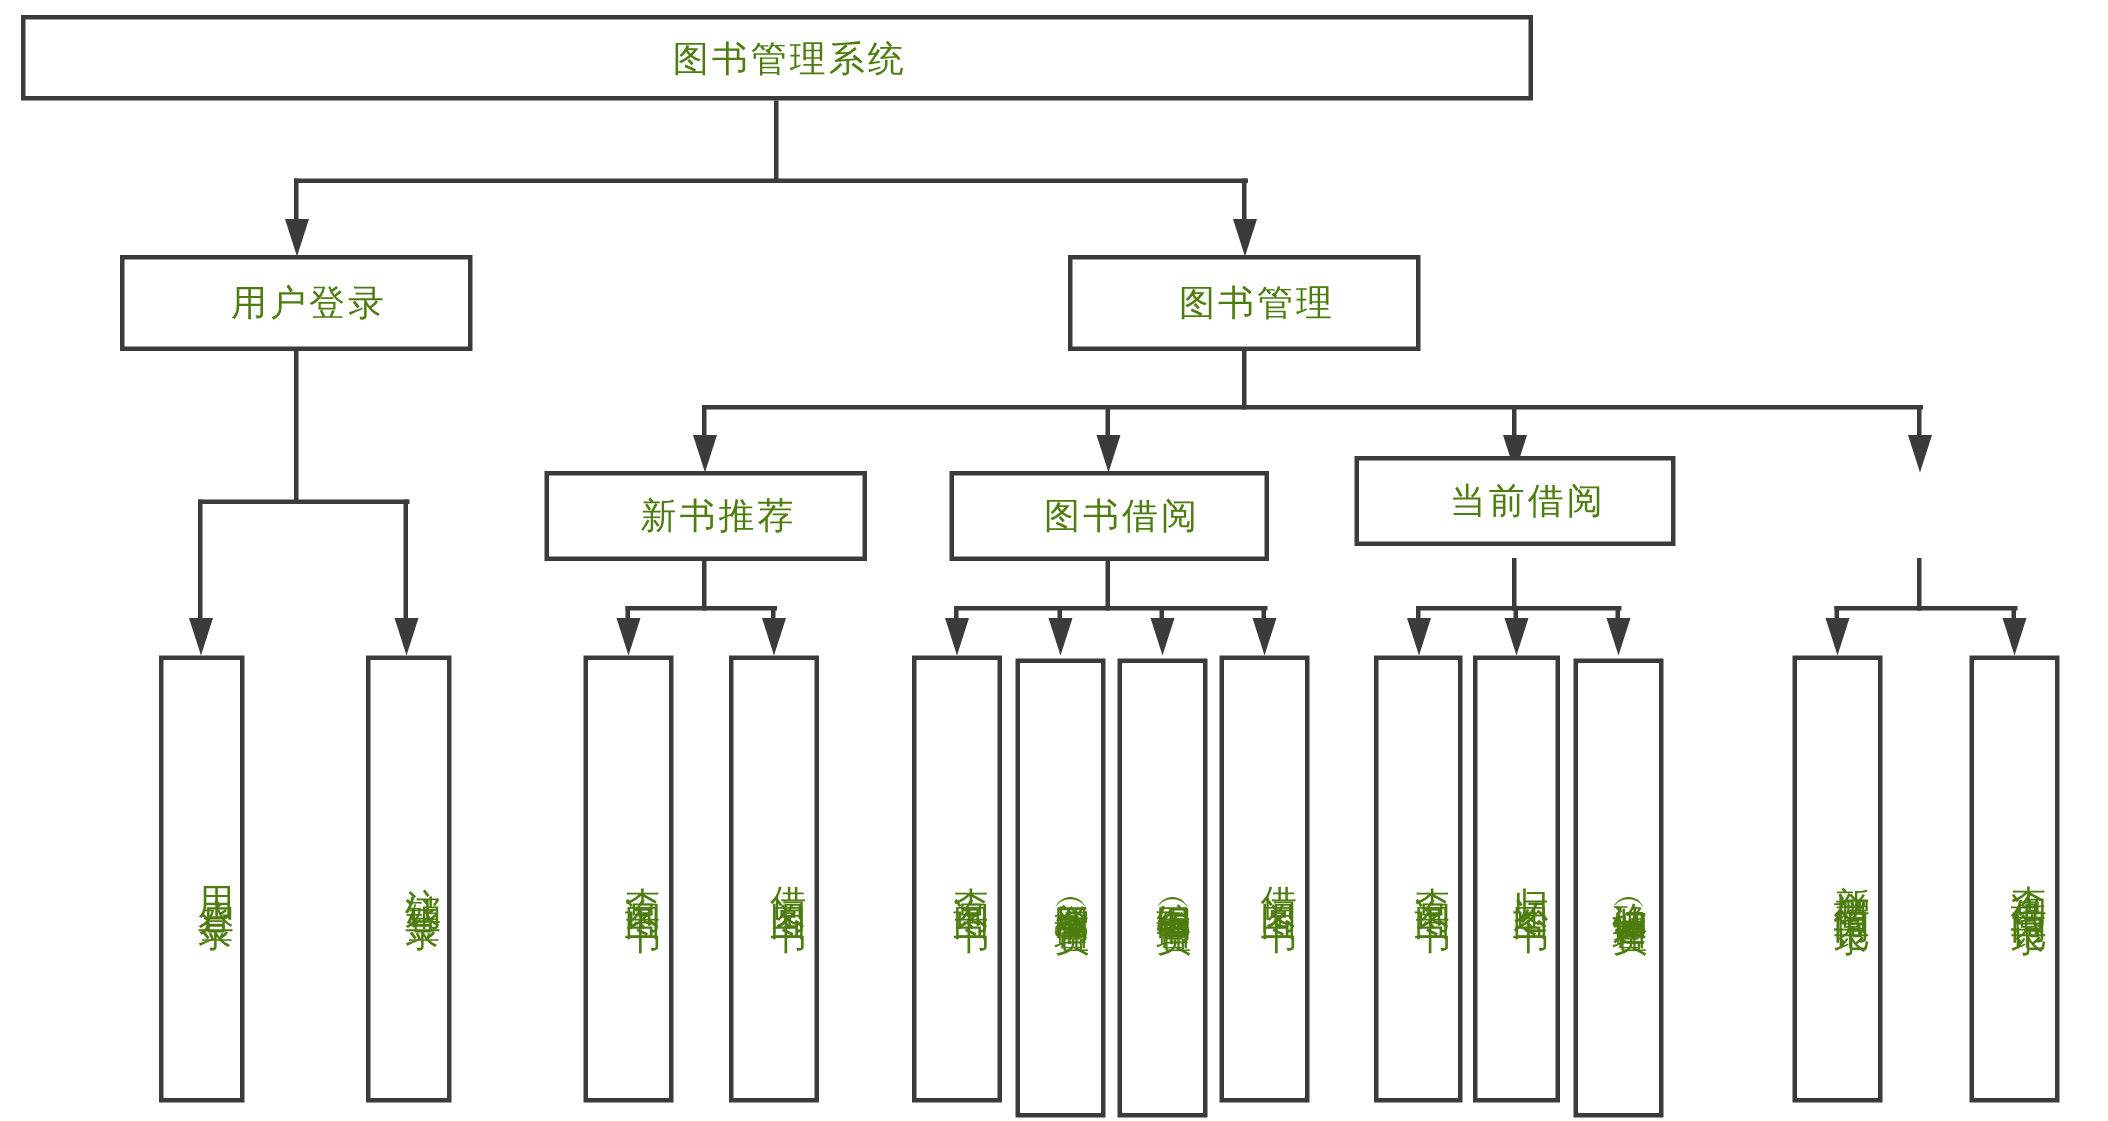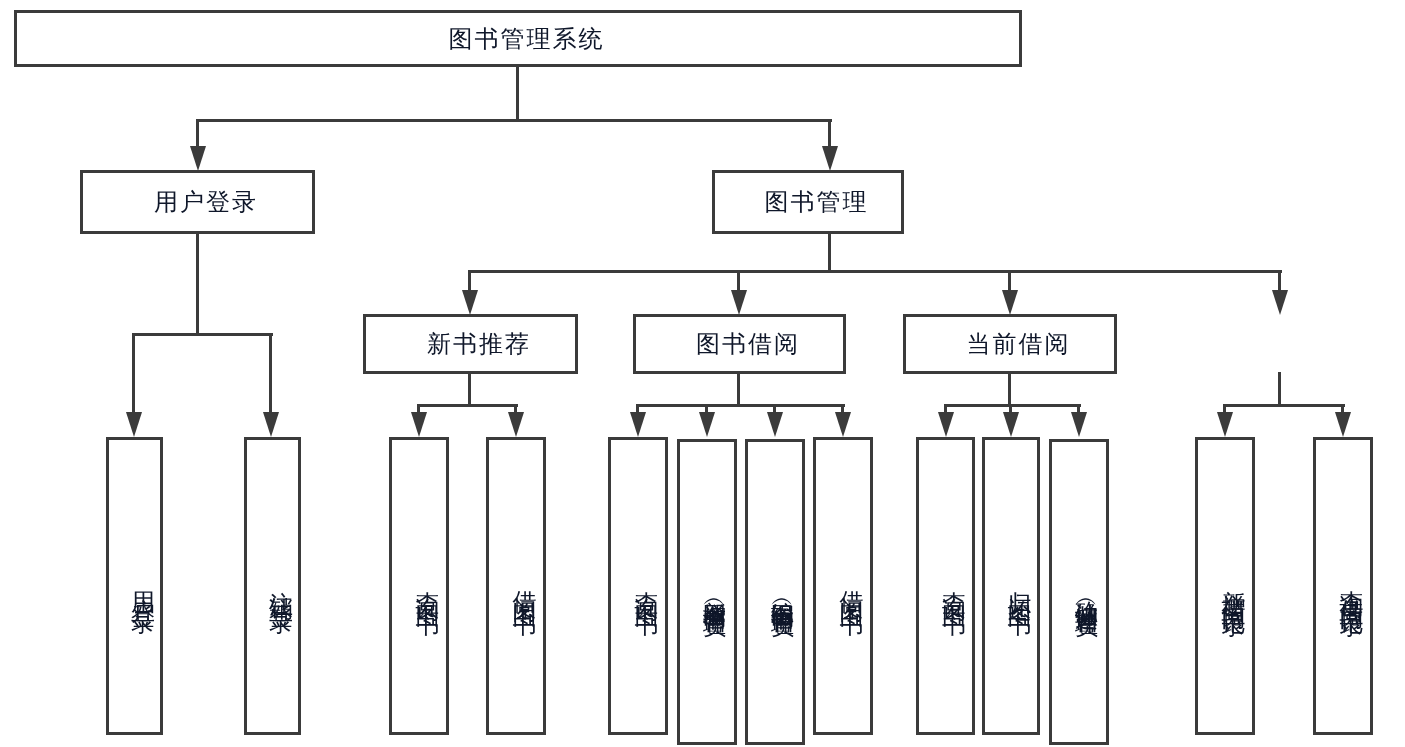--- a/index.html
+++ b/index.html
@@ -15,21 +15,21 @@
   }
 
   
   .box {
     position: absolute;
     border: 3px solid #3b3b3b;
     background: #ffffff;
     display: flex;
     align-items: center;
     justify-content: center;
-    color: #0f172a;
+    color: #4d7c0f;
     font-size: 24px;
     letter-spacing: 2px;
     z-index: 2;
     padding-left: 17px;
   }
   .box.hbox span { white-space: nowrap; }
 
   .box.vbox span {
     writing-mode: vertical-rl;
     text-orientation: mixed;
@@ -77,21 +77,21 @@
   <div class="vline" style="left:516px; top:65px; height:57px;"></div>
   <div class="hline" style="left:196px; top:119px; width:636px;"></div>
   <div class="vline" style="left:196px; top:119px; height:33px;"></div>
   <div class="arrow" style="left:190px; top:146px;"></div>
   <div class="vline" style="left:828px; top:119px; height:33px;"></div>
   <div class="arrow" style="left:822px; top:146px;"></div>
 
   <div class="box hbox" style="left:80px; top:170px; width:235px; height:64px;">
     <span>用户登录</span>
   </div>
-  <div class="box hbox" style="left:712px; top:170px; width:192px; height:64px;">
+  <div class="box hbox" style="left:712px; top:170px; width:235px; height:64px;">
     <span>图书管理</span>
   </div>
 
   <div class="vline" style="left:196px; top:232px; height:104px;"></div>
   <div class="hline" style="left:132px; top:333px; width:141px;"></div>
   <div class="vline" style="left:132px; top:333px; height:83px;"></div>
   <div class="arrow" style="left:126px; top:412px;"></div>
   <div class="vline" style="left:269px; top:333px; height:83px;"></div>
   <div class="arrow" style="left:263px; top:412px;"></div>
 
@@ -105,21 +105,21 @@
   <div class="arrow" style="left:1002px; top:290px;"></div>
   <div class="vline" style="left:1278px; top:270px; height:23px;"></div>
   <div class="arrow" style="left:1272px; top:290px;"></div>
 
   <div class="box hbox" style="left:633px; top:314px; width:213px; height:60px;">
     <span>图书借阅</span>
   </div>
   <div class="box hbox" style="left:363px; top:314px; width:215px; height:60px;">
     <span>新书推荐</span>
   </div>
-  <div class="box hbox" style="left:903px; top:314px; width:214px; height:60px;">
+  <div class="box hbox" style="left:903px; top:304px; width:214px; height:60px;">
     <span>当前借阅</span>
   </div>
 
   <div class="vline" style="left:468px; top:372px; height:35px;"></div>
   <div class="hline" style="left:417px; top:404px; width:101px;"></div>
   <div class="vline" style="left:417px; top:404px; height:12px;"></div>
   <div class="arrow" style="left:411px; top:412px;"></div>
   <div class="vline" style="left:514px; top:404px; height:12px;"></div>
   <div class="arrow" style="left:508px; top:412px;"></div>
 

